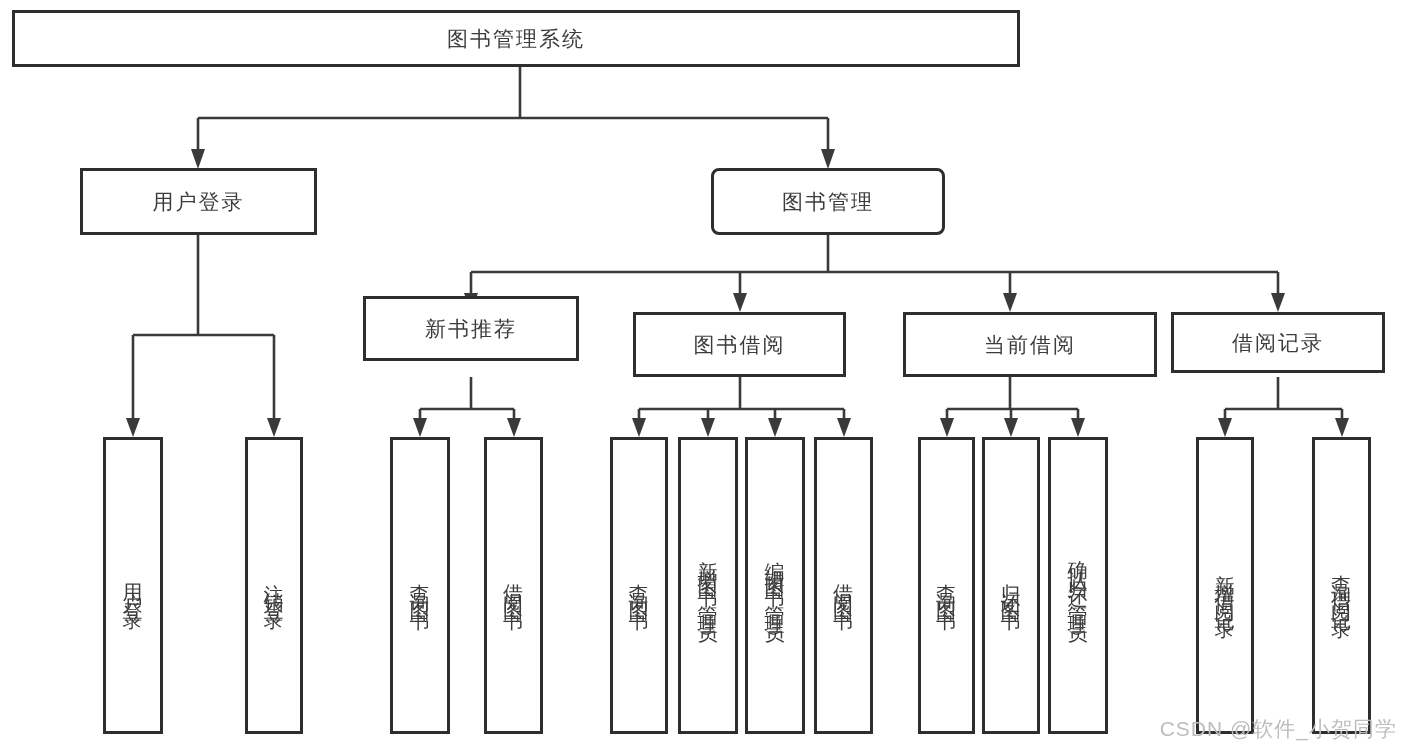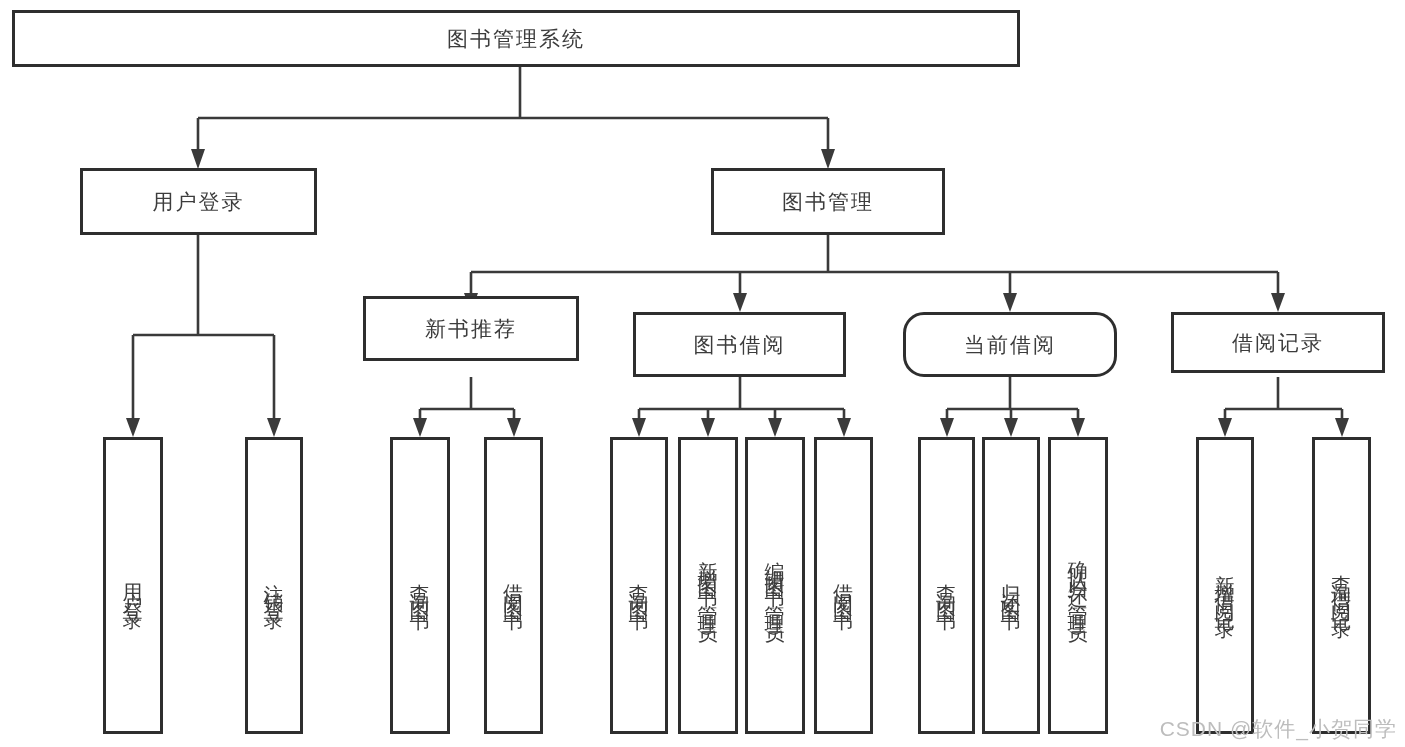--- a/index.html
+++ b/index.html
@@ -88,25 +88,25 @@
       M464 293 L478 293 L471 312 Z M733 293 L747 293 L740 312 Z M1003 293 L1017 293 L1010 312 Z M1271 293 L1285 293 L1278 312 Z
       M413 418 L427 418 L420 437 Z M507 418 L521 418 L514 437 Z
       M632 418 L646 418 L639 437 Z M701 418 L715 418 L708 437 Z M768 418 L782 418 L775 437 Z M837 418 L851 418 L844 437 Z
       M940 418 L954 418 L947 437 Z M1004 418 L1018 418 L1011 437 Z M1071 418 L1085 418 L1078 437 Z
       M1218 418 L1232 418 L1225 437 Z M1335 418 L1349 418 L1342 437 Z"></path>
   </svg>
 
   <div class="node h-node" style="left:12px; top:10px; width:1008px; height:57px;">图书管理系统</div>
 
   <div class="node h-node" style="left:80px; top:168px; width:237px; height:67px;">用户登录</div>
-  <div class="node h-node" style="left:711px; top:168px; width:234px; height:67px;">图书管理</div>
+  <div class="node h-node" style="left:711px; top:168px; width:234px; height:67px;border-radius:8px;">图书管理</div>
 
   <div class="node h-node" style="left:363px; top:296px; width:216px; height:65px;">新书推荐</div>
   <div class="node h-node" style="left:633px; top:312px; width:213px; height:65px;">图书借阅</div>
-  <div class="node h-node" style="left:903px; top:312px; width:214px; height:65px;border-radius:21px;">当前借阅</div>
+  <div class="node h-node" style="left:903px; top:312px; width:254px; height:65px;">当前借阅</div>
   <div class="node h-node" style="left:1171px; top:312px; width:214px; height:61px;">借阅记录</div>
 
   <div class="node leaf" style="left:103px; top:437px; width:60px; height:297px;">
     <span>用户登录</span>
   </div>
   <div class="node leaf" style="left:245px; top:437px; width:58px; height:297px;">
     <span>注销登录</span>
   </div>
 
   <div class="node leaf" style="left:390px; top:437px; width:60px; height:297px;">

